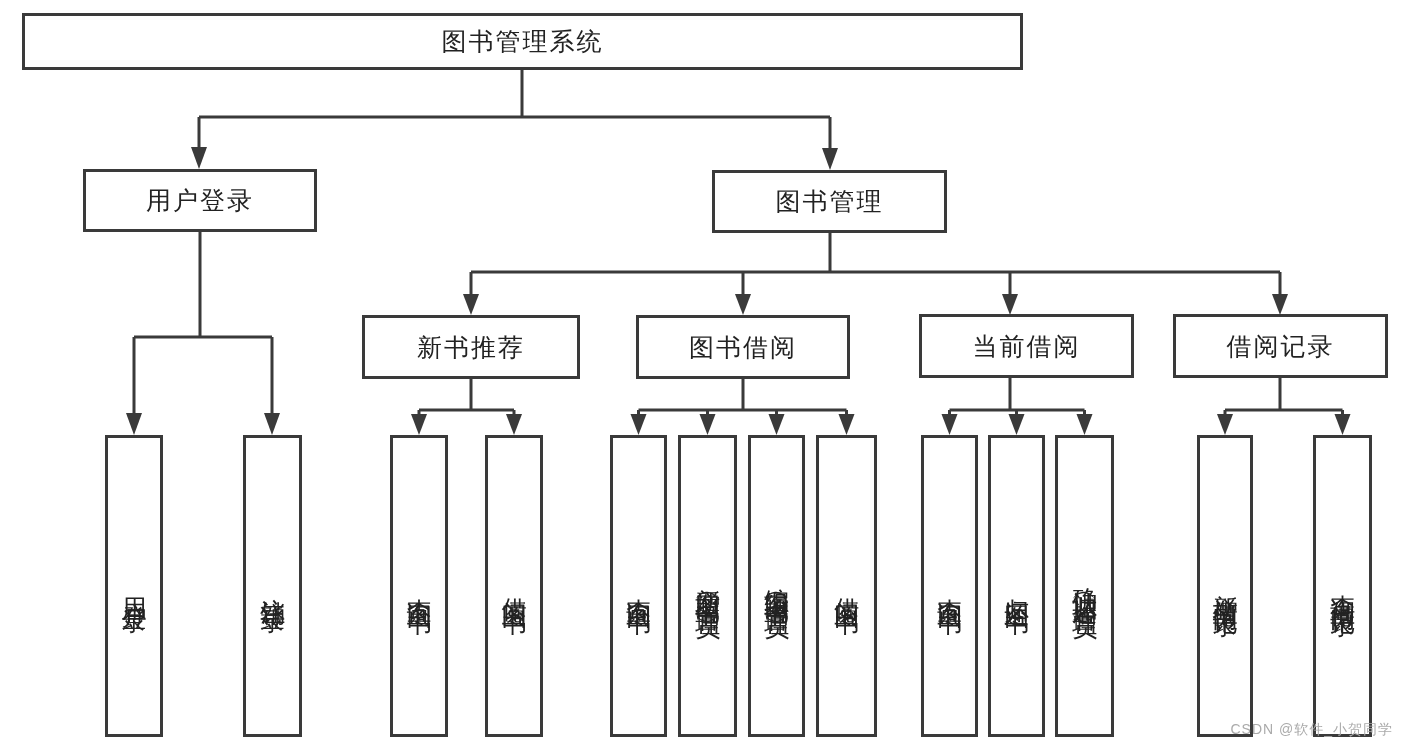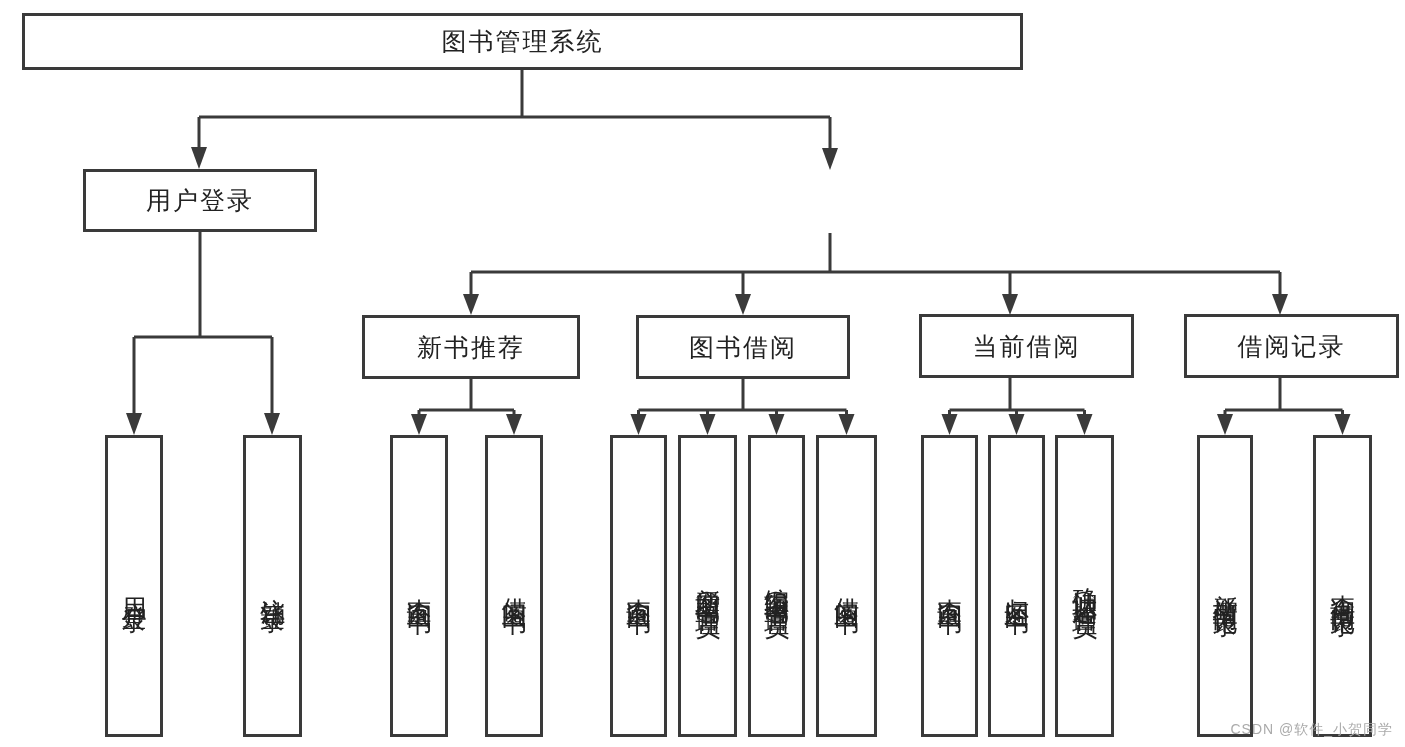--- a/index.html
+++ b/index.html
@@ -62,21 +62,21 @@
     z-index: 5;
     white-space: nowrap;
   }
   
   .root-box   { left: 22px;   top: 13px;  width: 1001px; height: 57px; }
   .b-userlogin{ left: 83px;   top: 169px; width: 234px;  height: 63px; }
   .b-bookmgmt { left: 712px;  top: 170px; width: 235px;  height: 63px; }
   .b-newbooks { left: 362px;  top: 315px; width: 218px;  height: 64px; }
   .b-borrow   { left: 636px;  top: 315px; width: 214px;  height: 64px; }
   .b-current  { left: 902px;  top: 314px; width: 215px;  height: 64px; margin-left: 17px; }
-  .b-records  { left: 1173px; top: 314px; width: 215px;  height: 64px; margin-left: 11px; }
+  .b-records  { left: 1173px; top: 314px; width: 215px;  height: 64px; }
   .leaf { top: 435px; height: 302px; }
   .lf1  { left: 105px;  width: 58px; }
   .lf2  { left: 243px;  width: 59px; }
   .lf3  { left: 390px;  width: 58px; }
   .lf4  { left: 485px;  width: 58px; }
   .lf5  { left: 610px;  width: 57px; }
   .lf6  { left: 678px;  width: 59px; }
   .lf7  { left: 748px;  width: 57px; }
   .lf8  { left: 816px;  width: 61px; }
   .lf9  { left: 921px;  width: 57px; }
@@ -126,20 +126,23 @@
     <polygon class="ar" points="1334.5,414 1350.5,414 1342.5,435"></polygon>
   </svg>
 
   <div class="node root-box">
     <span class="hlabel">图书管理系统</span>
   </div>
 
   <div class="node b-userlogin">
     <span class="hlabel">用户登录</span>
   </div>
+  <div class="node b-bookmgmt">
+    <span class="hlabel">图书管理</span>
+  </div>
 
   <div class="node b-newbooks">
     <span class="hlabel">新书推荐</span>
   </div>
   <div class="node b-borrow">
     <span class="hlabel">图书借阅</span>
   </div>
   <div class="node b-current">
     <span class="hlabel">当前借阅</span>
   </div>

